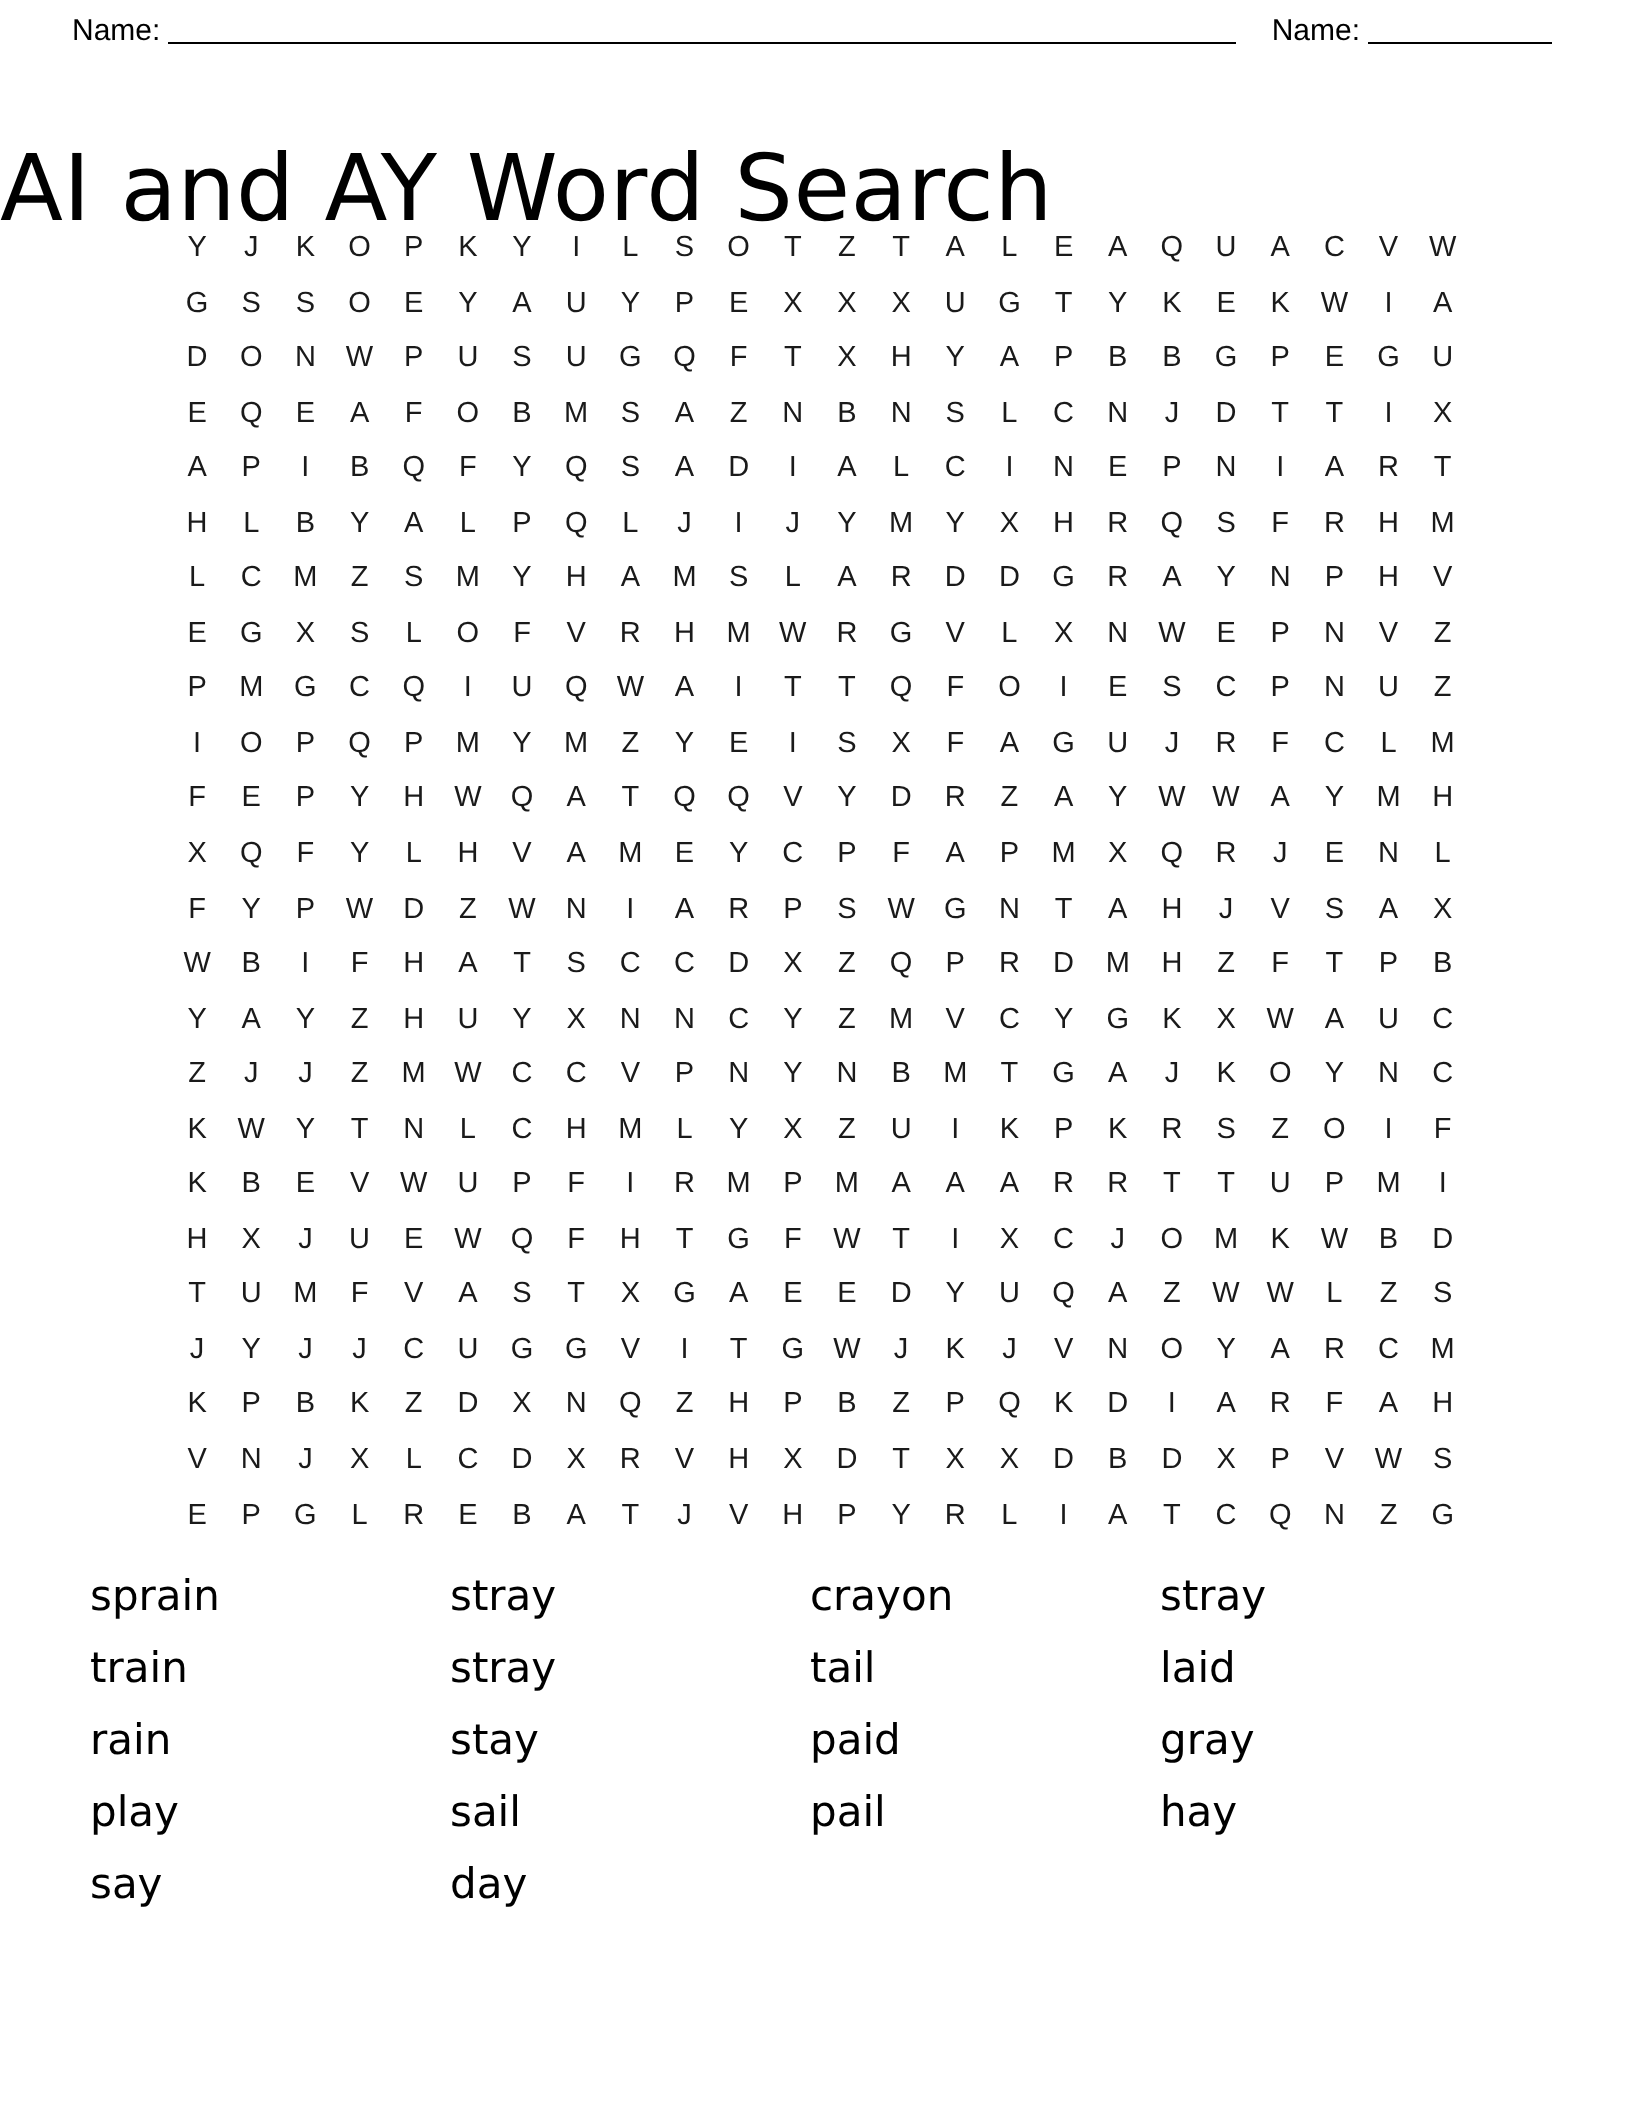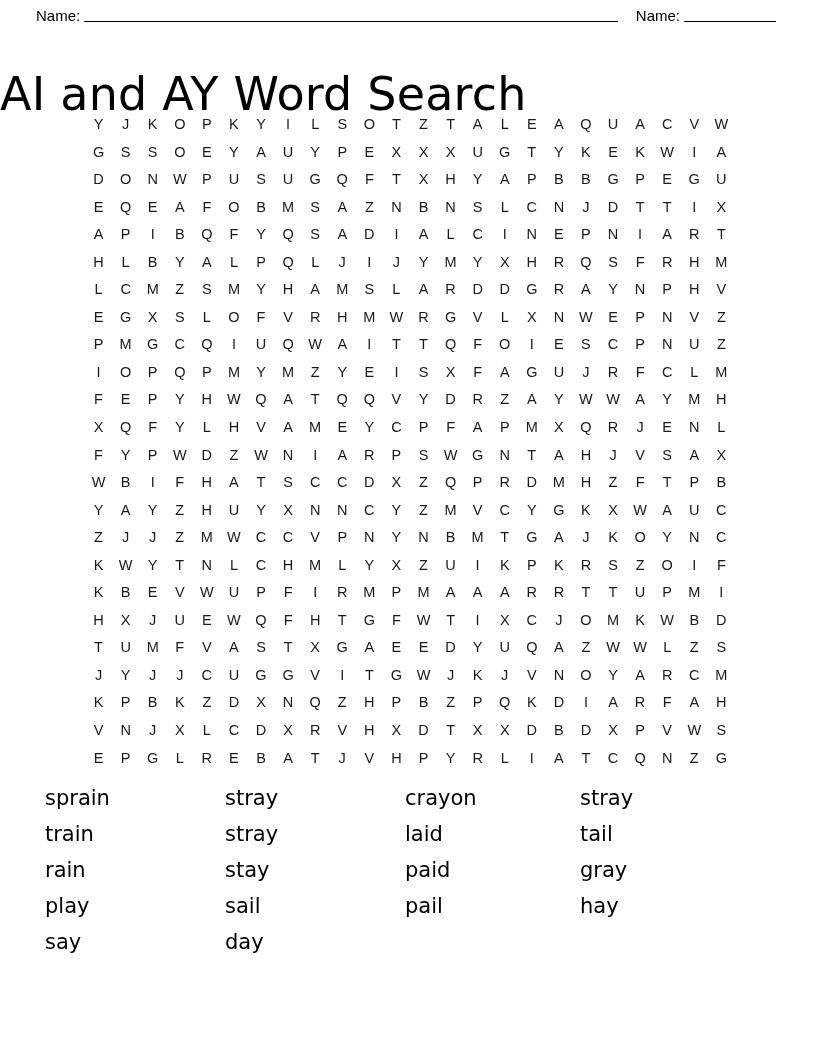--- a/index.html
+++ b/index.html
@@ -735,22 +735,22 @@
     </div>
   </div>
 
 <div class="word-list">
     <div class="word-item">sprain</div>
     <div class="word-item">stray</div>
     <div class="word-item">crayon</div>
     <div class="word-item">stray</div>
     <div class="word-item">train</div>
     <div class="word-item">stray</div>
+    <div class="word-item">tail</div>
     <div class="word-item">laid</div>
-    <div class="word-item">tail</div>
     <div class="word-item">rain</div>
     <div class="word-item">stay</div>
     <div class="word-item">paid</div>
     <div class="word-item">gray</div>
     <div class="word-item">play</div>
     <div class="word-item">sail</div>
     <div class="word-item">pail</div>
     <div class="word-item">hay</div>
     <div class="word-item">say</div>
     <div class="word-item">day</div>

